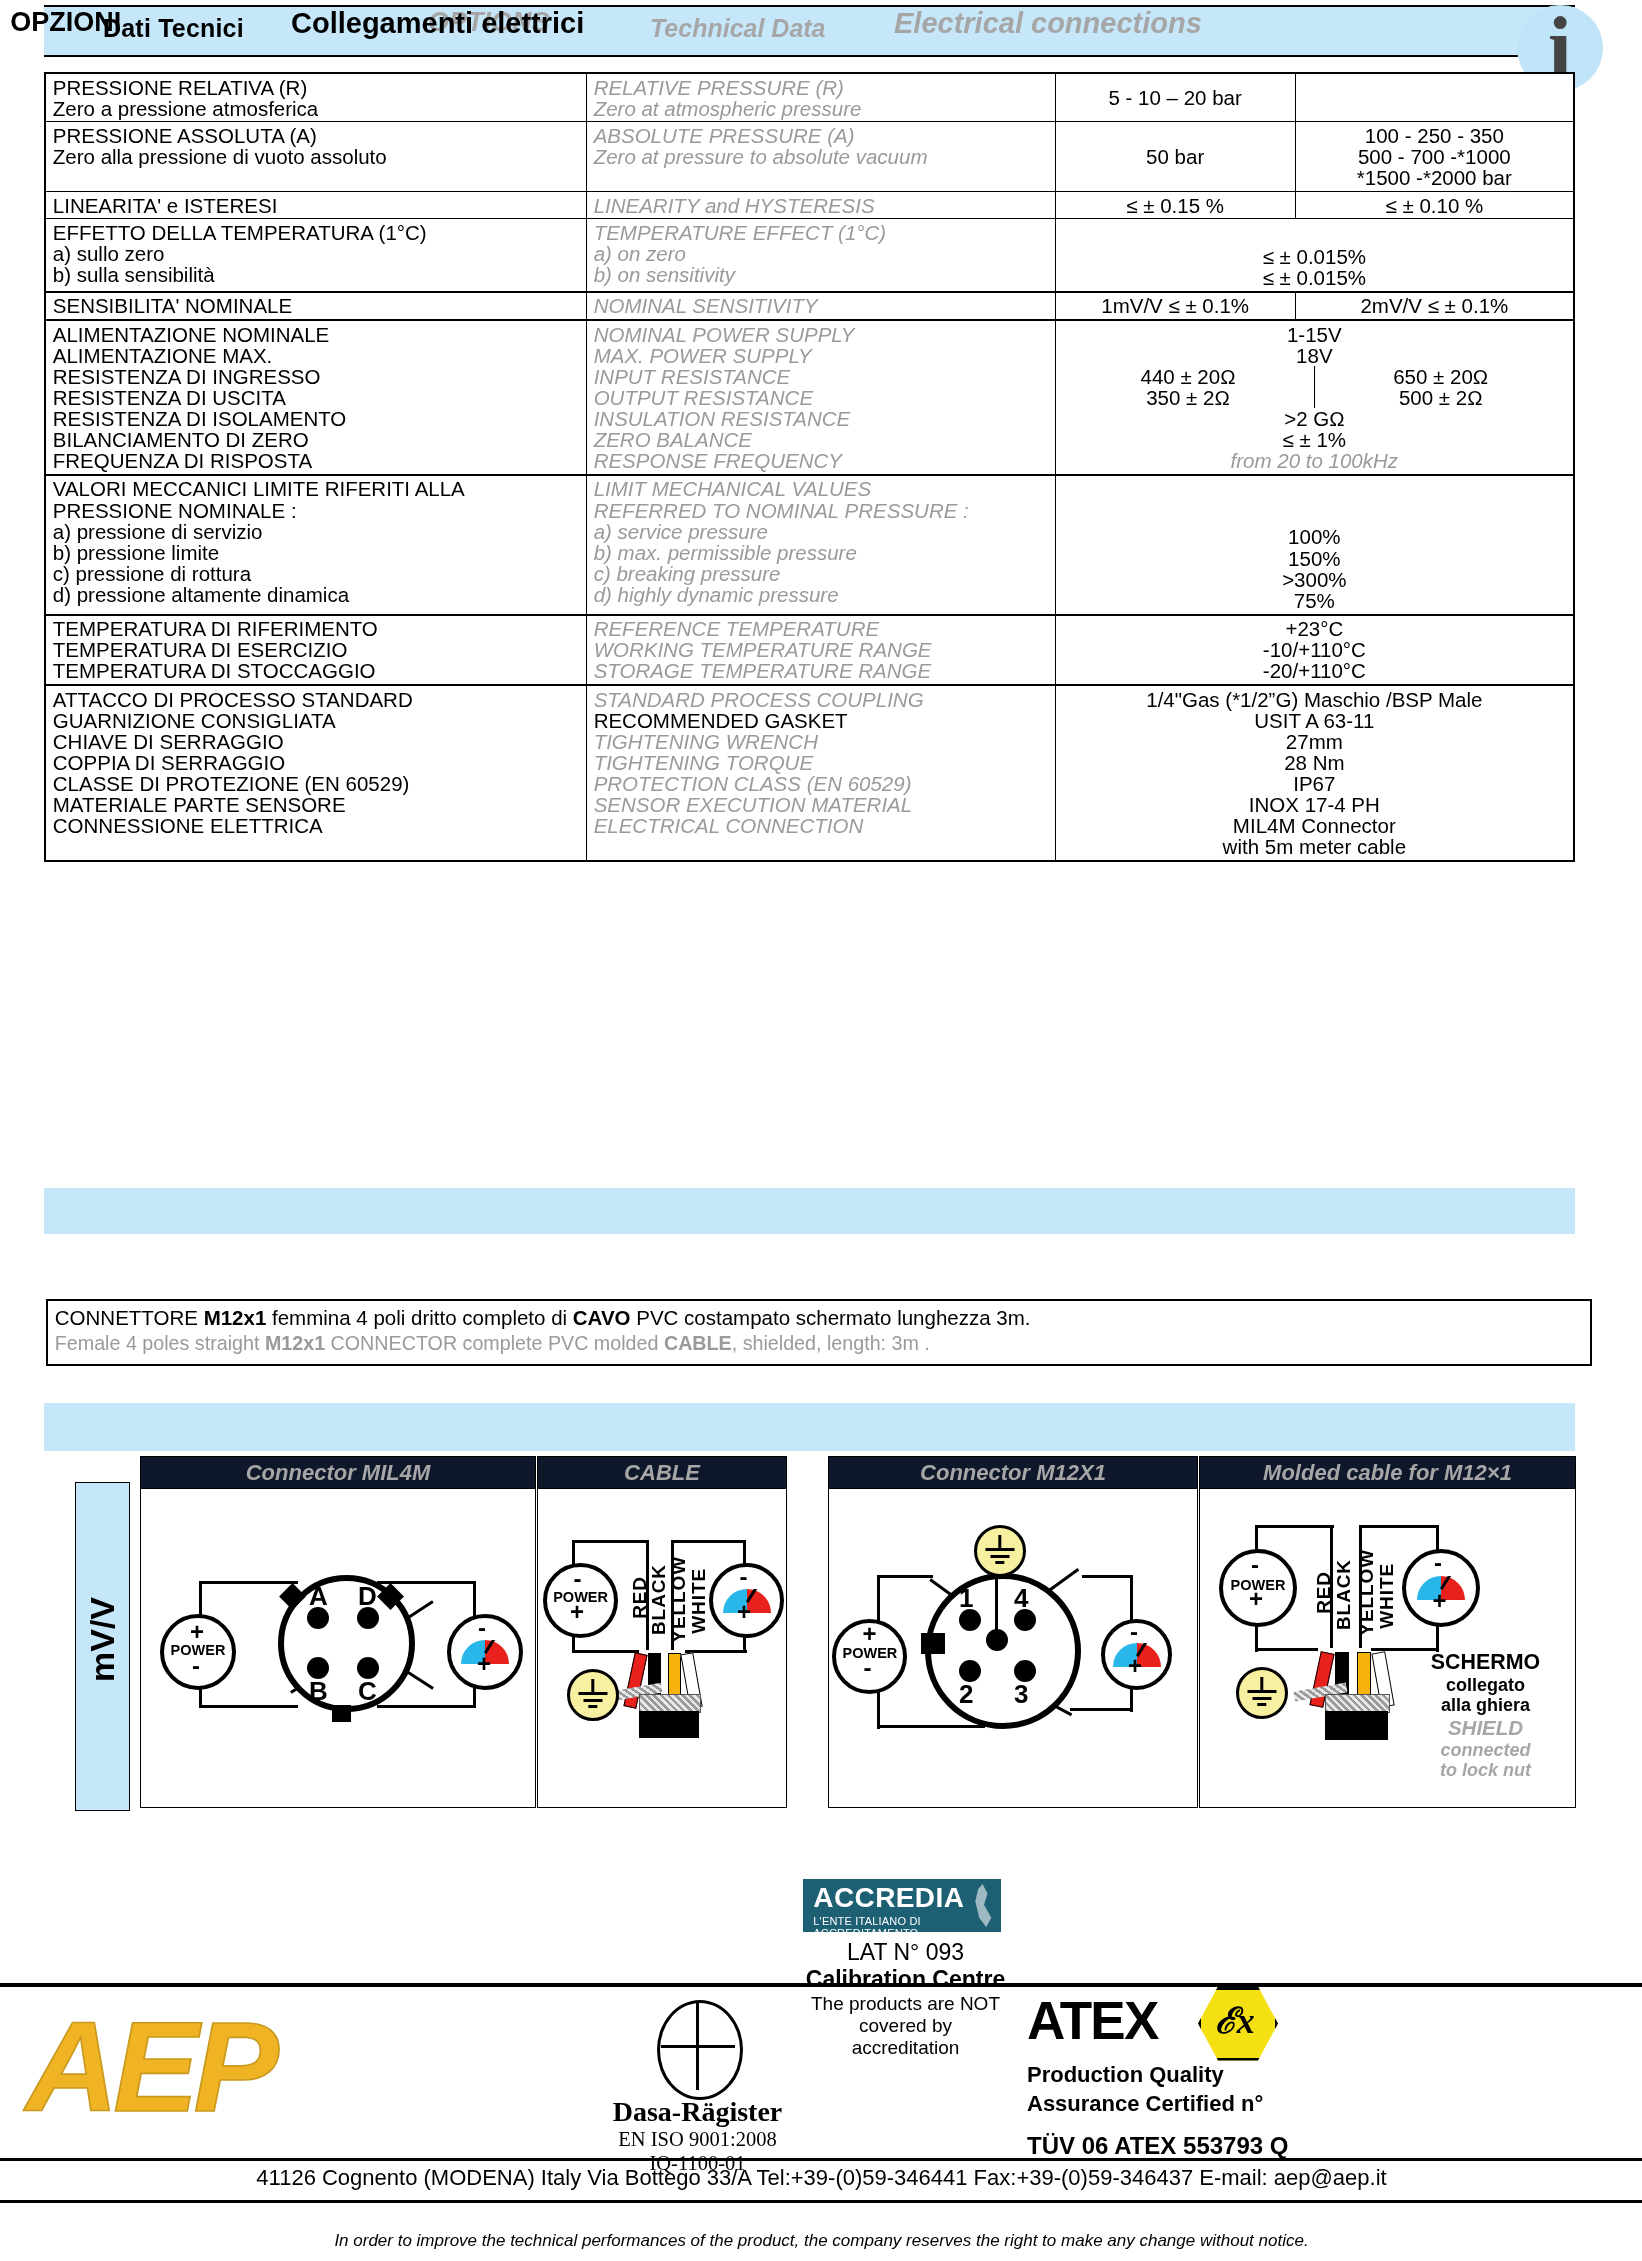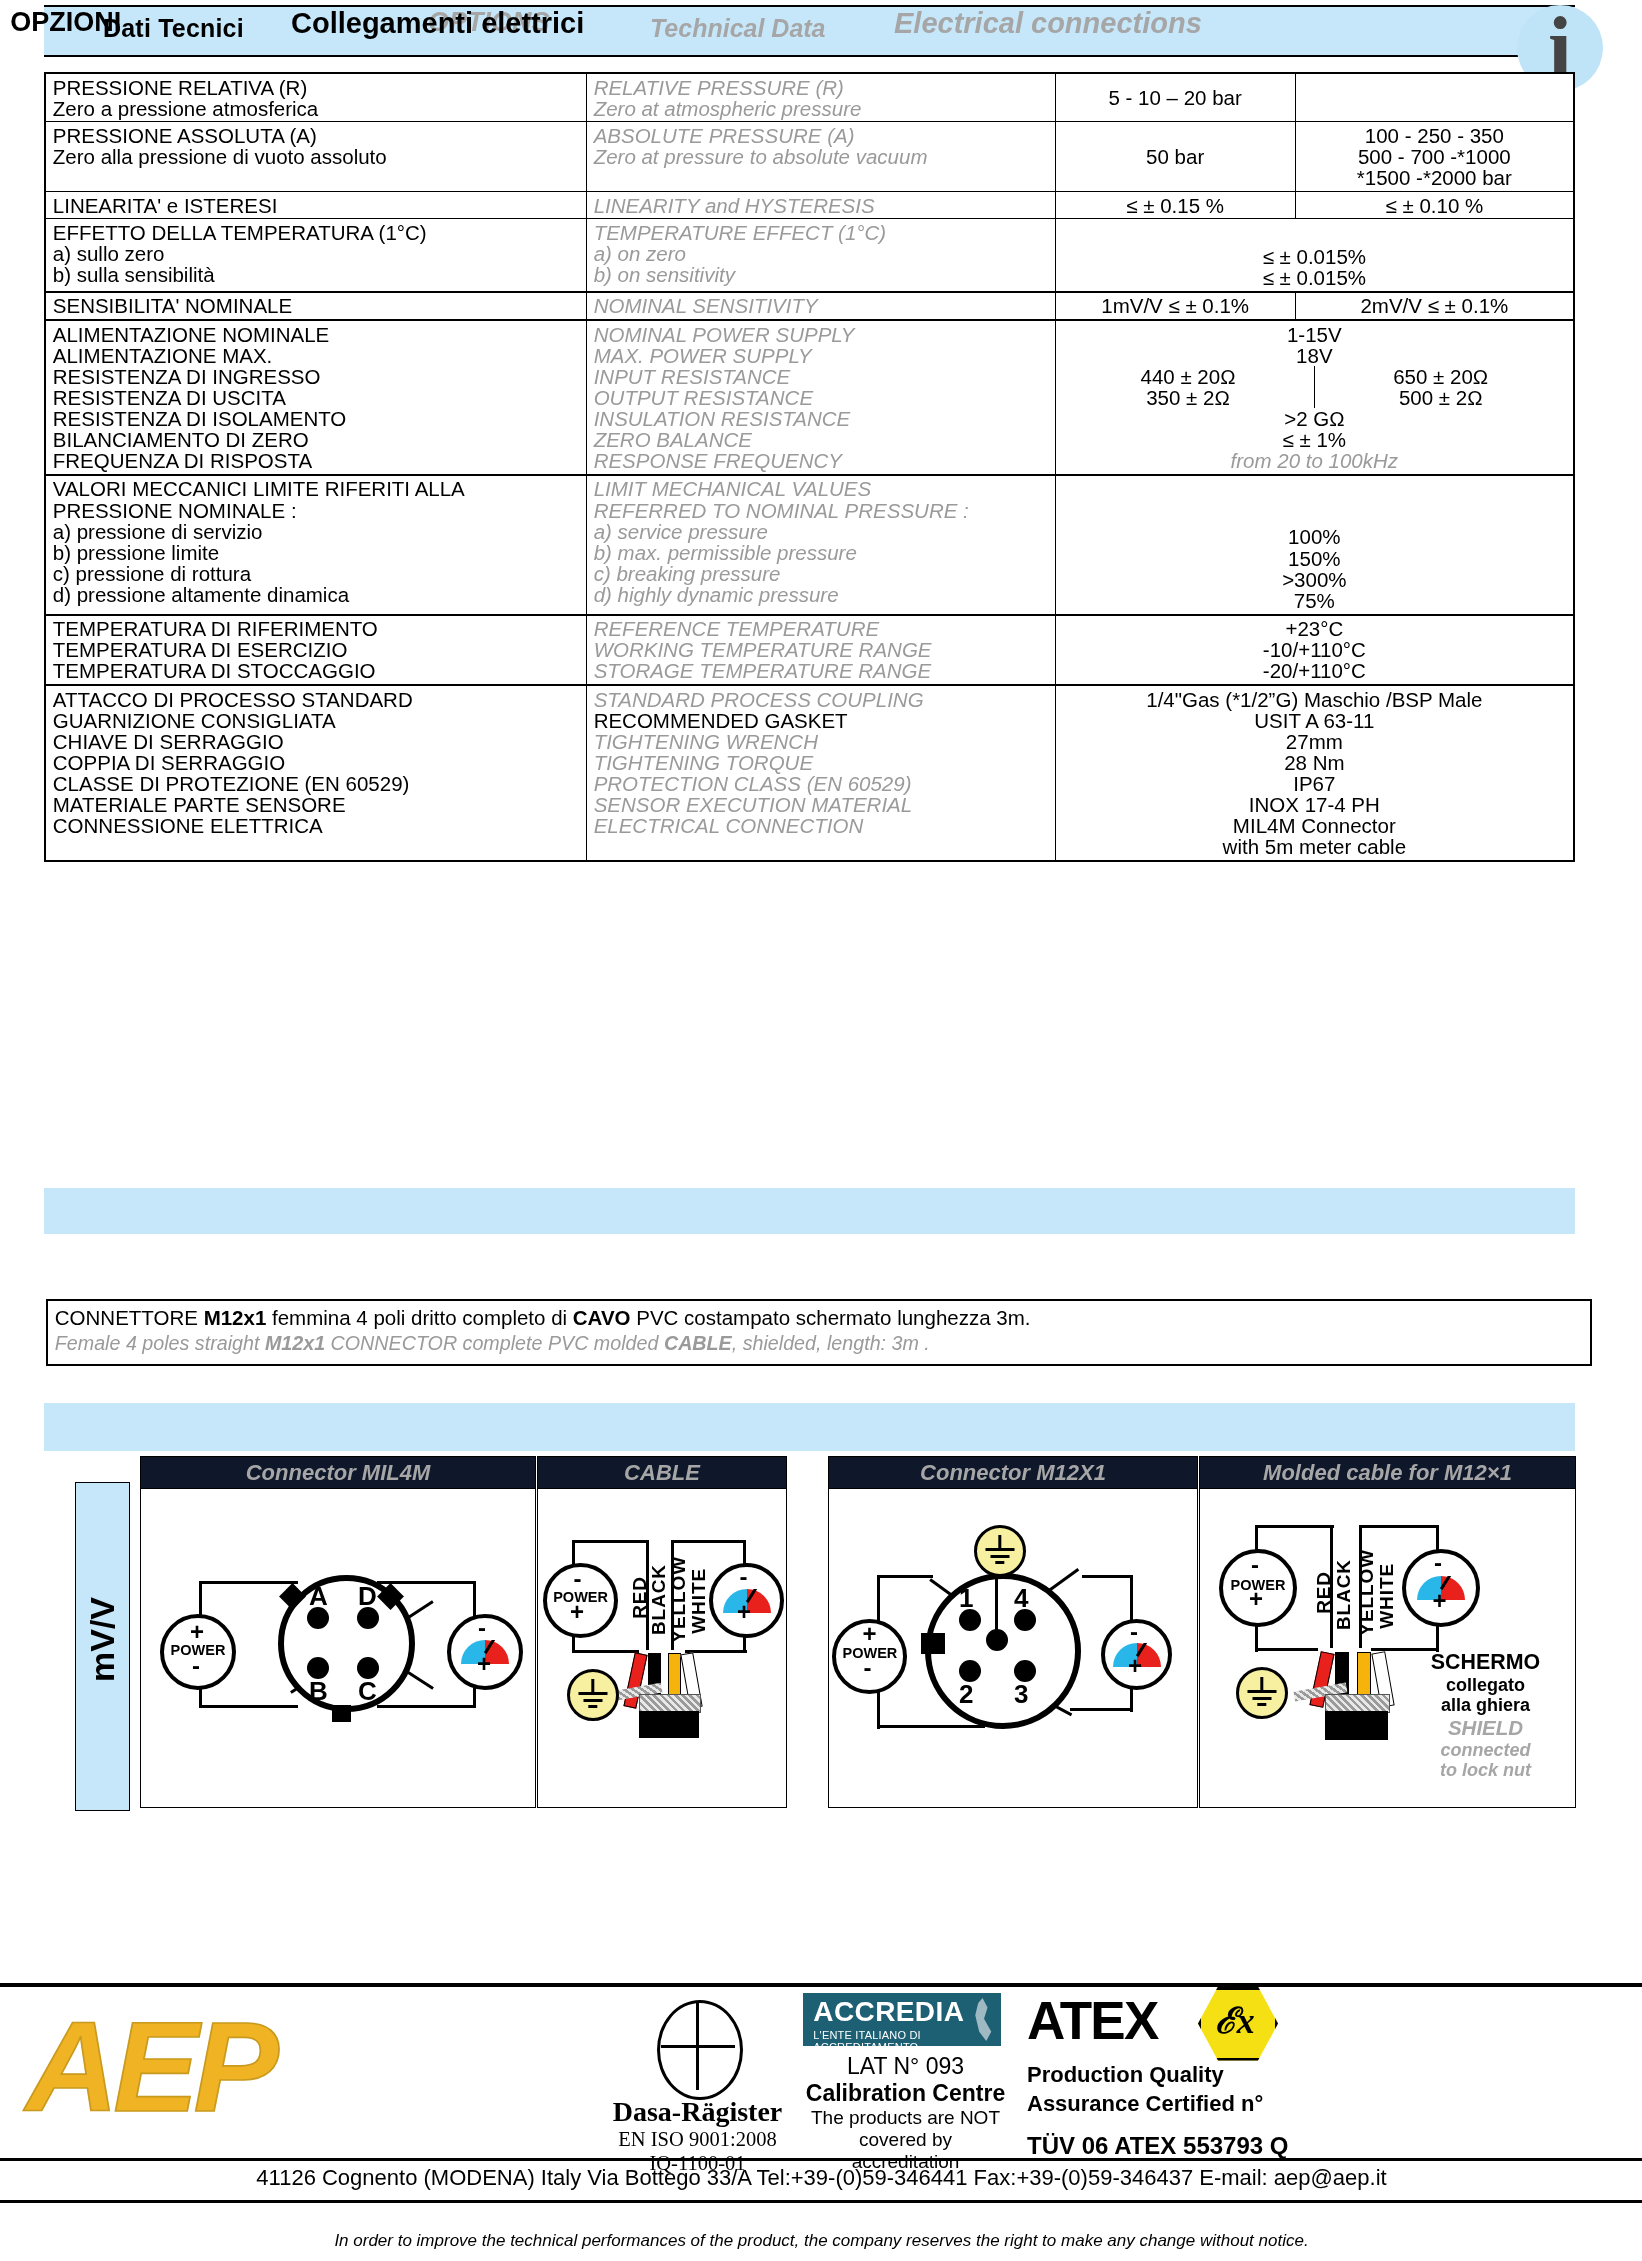--- a/index.html
+++ b/index.html
@@ -76,21 +76,21 @@
     background:#c6e7fa;
   }
   .opz-it{position:absolute;left:10.3px;top:6.8px;font-size:27px;font-weight:bold;}
   .opz-en{position:absolute;left:428px;top:6.8px;font-size:27px;font-weight:bold;font-style:italic;color:#a6a6a6;}
 
   .optbox{
     position:absolute;left:46px;top:1299px;width:1528px;
     border:2.6px solid #000;background:#fff;padding:4.3px 6.8px 7.7px 6.8px;
   }
   .optbox .l1{font-size:20.5px;color:#000;line-height:1.25;}
-  .optbox .l2{font-size:19.7px;font-style:italic;color:#9a9a9a;line-height:1.3;}
+  .optbox .l2{font-size:19.7px;color:#9a9a9a;line-height:1.3;}
   .optbox b{font-weight:bold;}
 
   
   .coll{
     position:absolute;left:44px;top:1403px;width:1531px;height:48px;
     background:#c6e7fa;
   }
   .coll-it{position:absolute;left:291px;top:6.8px;font-size:29px;font-weight:bold;}
   .coll-en{position:absolute;left:894px;top:6.8px;font-size:29px;font-weight:bold;font-style:italic;color:#a6a6a6;}
 
@@ -188,21 +188,21 @@
   .dasa{position:absolute;left:599px;top:2000px;width:197px;text-align:center;}
   .dasa .oval{
     position:absolute;left:58px;top:0;width:80px;height:94px;border:3.4px solid #000;border-radius:50%;
   }
   .dasa .cx-v{position:absolute;left:97px;top:3.4px;width:3.4px;height:87px;background:#000;}
   .dasa .cx-h{position:absolute;left:62px;top:45px;width:74px;height:3.4px;background:#000;}
   .dasa .d1{position:absolute;left:0;top:96px;width:197px;font-family:"Liberation Serif",serif;font-size:28px;font-weight:bold;}
   .dasa .d2{position:absolute;left:0;top:128px;width:197px;font-family:"Liberation Serif",serif;font-size:20.5px;}
   .dasa .d3{position:absolute;left:0;top:152px;width:197px;font-family:"Liberation Serif",serif;font-size:20.5px;}
 
-  .accr{position:absolute;left:803px;top:1993px;width:205px;}
+  .accr{position:absolute;left:803px;top:1879px;width:205px;}
   .accr .box{
     width:198px;height:53px;background:#1d5f73;position:relative;
   }
   .accr .a1{position:absolute;left:10.3px;top:2.6px;color:#fff;font-size:28px;font-weight:bold;letter-spacing:0.4px;}
   .accr .a2{position:absolute;left:10.3px;top:36px;color:#fff;font-size:11px;letter-spacing:0.2px;}
   .accr .boot{position:absolute;right:8.6px;top:5.1px;width:22px;height:43px;background:#9fb9c2;
     clip-path:polygon(55% 0,78% 22%,62% 48%,95% 78%,72% 100%,40% 78%,22% 40%,35% 12%);}
   .accr .l1{margin-top:6.8px;text-align:center;font-size:23px;}
   .accr .l2{text-align:center;font-size:23px;font-weight:bold;}
   .accr .l3{text-align:center;font-size:19px;}

